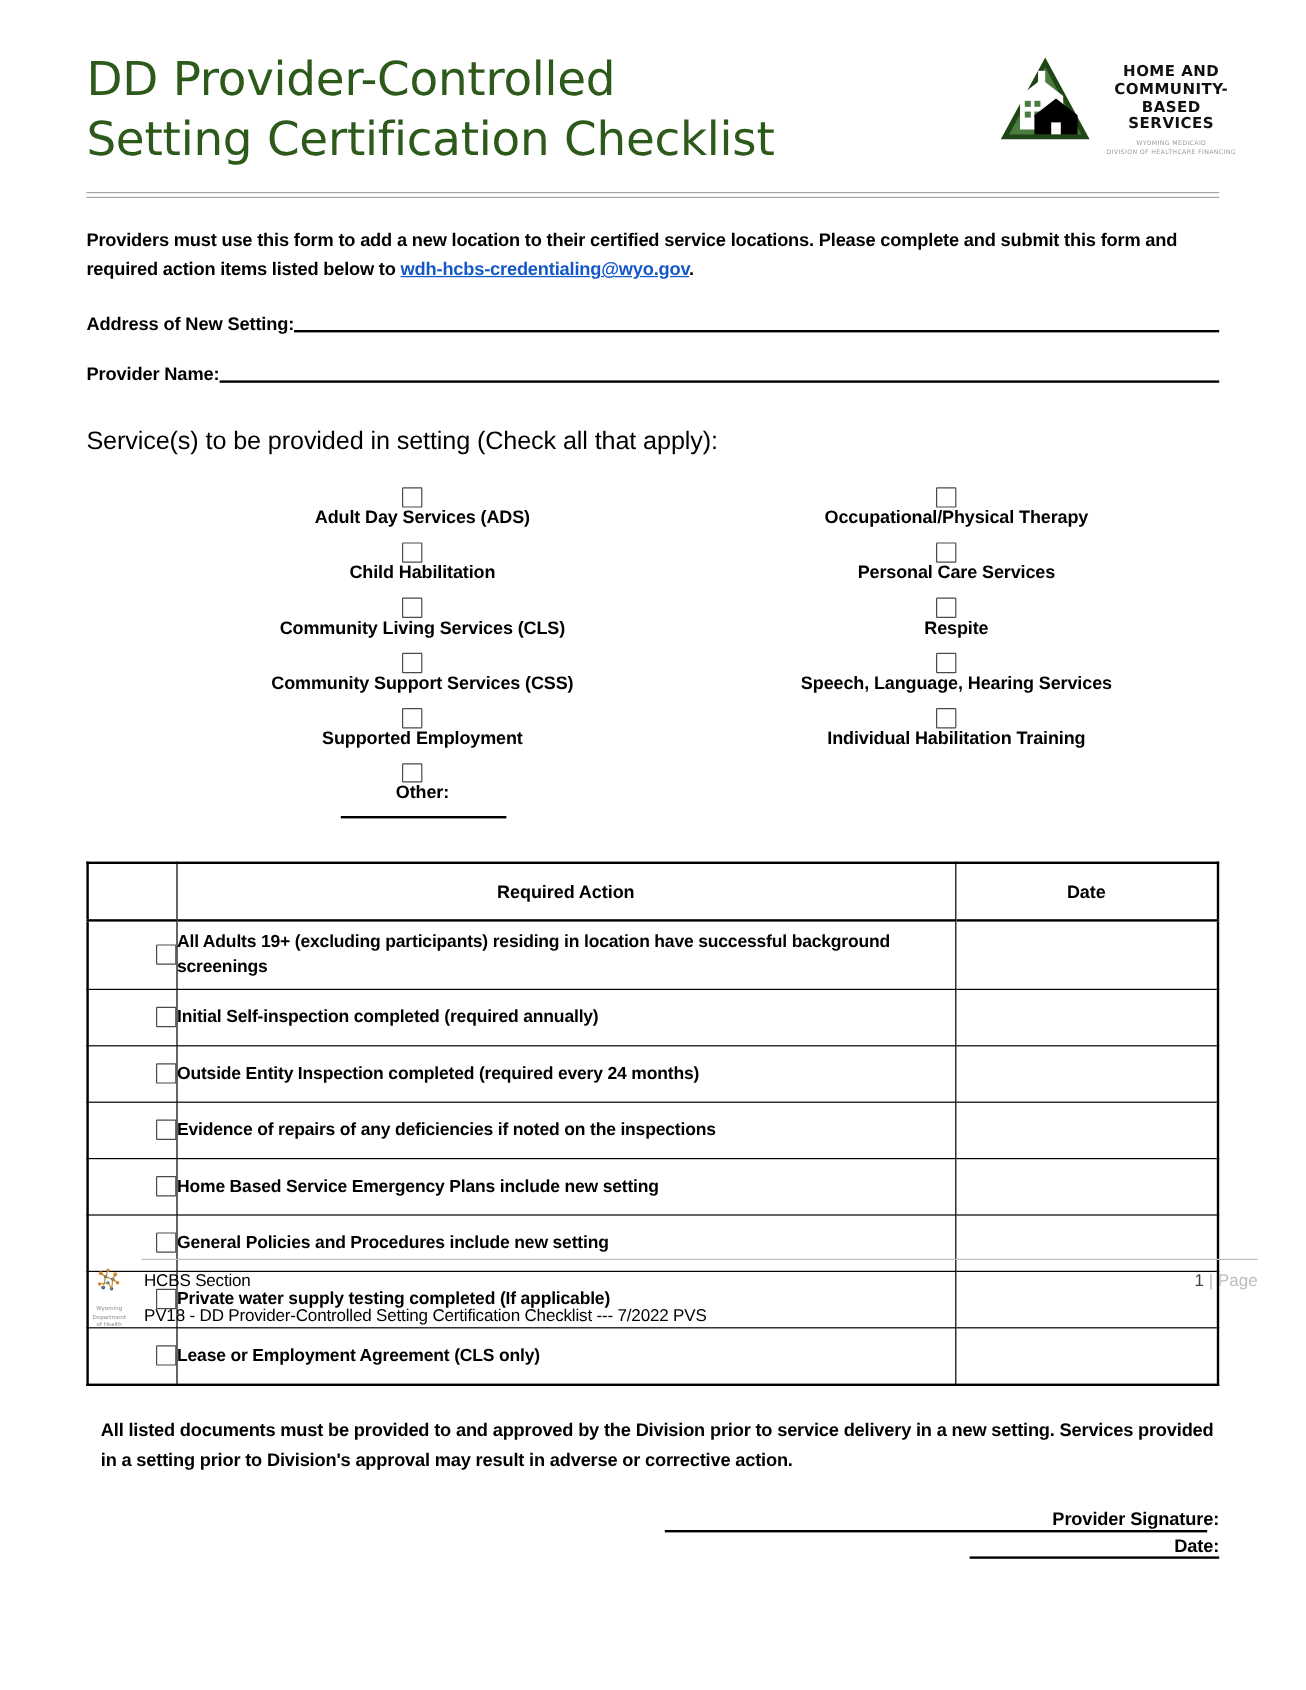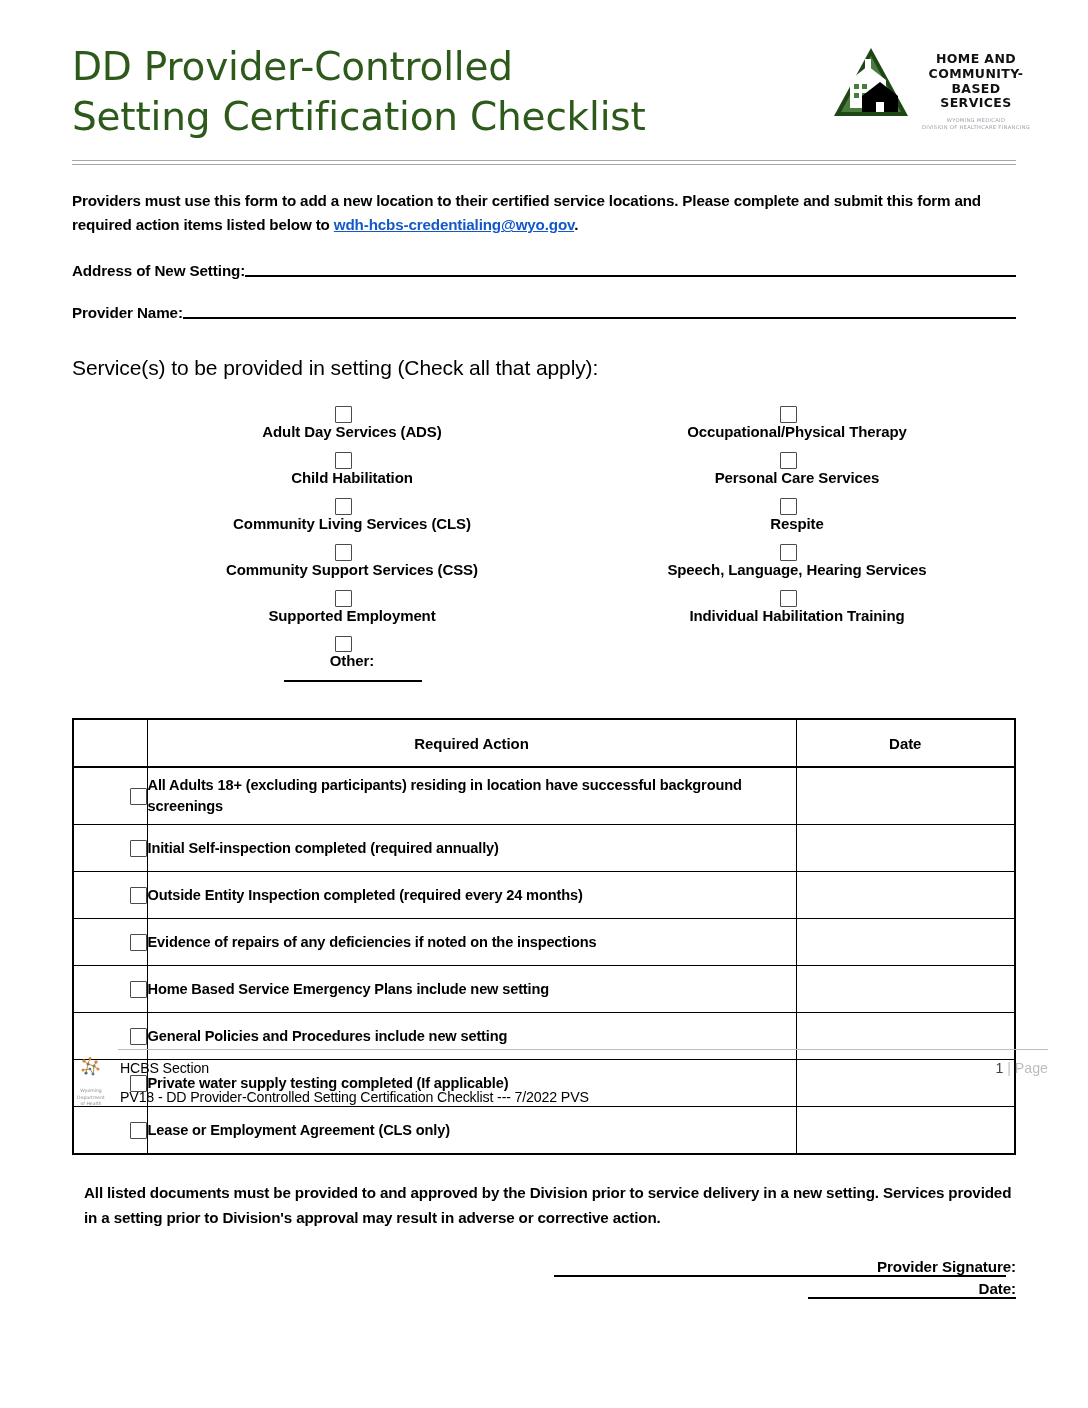--- a/index.html
+++ b/index.html
@@ -413,21 +413,21 @@
       <thead>
         <tr>
           <th class="blank"></th>
           <th class="hdr">Required Action</th>
           <th class="hdr">Date</th>
         </tr>
       </thead>
       <tbody>
         <tr class="tall">
           <td class="cbcell"><span class="cb"></span></td>
-          <td class="actcell">All Adults 18+ (excluding participants) residing in location have successful background screenings</td>
+          <td class="actcell">All Adults 19+ (excluding participants) residing in location have successful background screenings</td>
           <td class="datecell"></td>
         </tr>
         <tr>
           <td class="cbcell"><span class="cb"></span></td>
           <td class="actcell">Initial Self-inspection completed (required annually)</td>
           <td class="datecell"></td>
         </tr>
         <tr>
           <td class="cbcell"><span class="cb"></span></td>
           <td class="actcell">Outside Entity Inspection completed (required every 24 months)</td>

